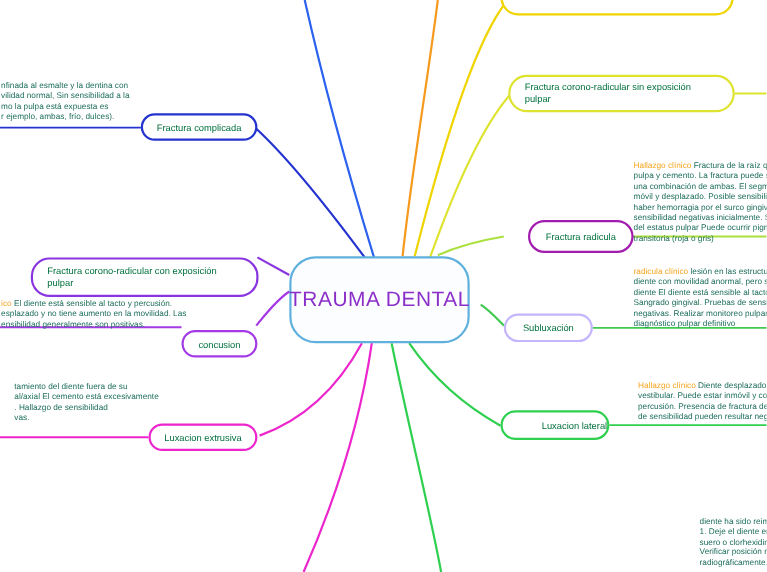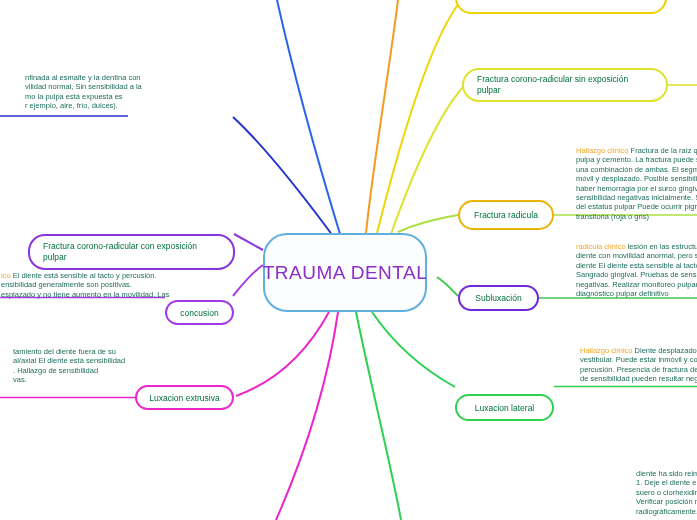--- a/index.html
+++ b/index.html
@@ -62,67 +62,70 @@
     <path d="M 539,298 L 697,298" stroke="#3fc94f" stroke-width="1.6" fill="none"></path>
     <path d="M 554,386.5 L 697,386.5" stroke="#2fcf4f" stroke-width="1.6" fill="none"></path>
   </svg>
 
   <div class="node center-node" style="left:263px; top:233px; width:164px; height:79px; border:2.5px solid #5fb0dd;">
     <span>TRAUMA DENTAL</span>
   </div>
 
   <div class="node" style="left:455px; top:-22px; width:212px; height:36px; border:2px solid #f0d400; border-radius:16px;"></div>
 
+  <div class="node" style="left:128px; top:103px; width:106px; height:25px; border:2px solid #2433cf;">
+    <span>Fractura complicada</span>
+  </div>
 
   <div class="node node-multiline" style="left:28px; top:234px; width:207px; height:36px; border:2px solid #8a36e0;">
       <div class="lbl-line">Fractura corono-radicular con exposición</div>
       <div class="lbl-line">pulpar</div>
     </div>
 
   <div class="node" style="left:165px; top:300px; width:69px; height:25px; border:2px solid #a43ae6;">
     <span>concusion</span>
   </div>
 
   <div class="node" style="left:135px; top:385px; width:99px; height:25px; border:2px solid #ec25cc;">
     <span>Luxacion extrusiva</span>
   </div>
 
   <div class="node node-multiline" style="left:462px; top:68px; width:206px; height:34px; border:2px solid #dde32e;">
       <div class="lbl-line">Fractura corono-radicular sin exposición</div>
       <div class="lbl-line">pulpar</div>
     </div>
 
-  <div class="node" style="left:458px; top:200px; width:96px; height:30px; border:2px solid #eab308; border-radius:15px;">
+  <div class="node" style="left:480px; top:200px; width:96px; height:30px; border:2px solid #a21caf; border-radius:15px;">
     <span>Fractura radicula</span>
   </div>
 
-  <div class="node" style="left:458px; top:285px; width:81px; height:26px; border:2px solid #6d28d9;">
+  <div class="node" style="left:458px; top:285px; width:81px; height:26px; border:2px solid #c4b5fd;">
     <span>Subluxación</span>
   </div>
 
-  <div class="node" style="left:455px; top:394px; width:99px; height:27px; border:2px solid #2fcf4f; border-radius:14px;">
+  <div class="node" style="left:455px; top:373px; width:99px; height:27px; border:2px solid #2fcf4f; border-radius:14px;justify-content:flex-end;">
     <span>Luxacion lateral</span>
   </div>
 
-  <div class="note" style="left:1px; top:73px;padding-left:24px;">
+  <div class="note" style="left:1px; top:73px;">
       <div class="note-line">nfinada al esmalte y la dentina con</div>
       <div class="note-line">vilidad normal, Sin sensibilidad a la</div>
       <div class="note-line">mo la pulpa está expuesta es</div>
-      <div class="note-line">r ejemplo, aire, frío, dulces).</div>
+      <div class="note-line">r ejemplo, ambas, frío, dulces).</div>
     </div>
 
   <div class="note" style="left:1px; top:271px;">
       <div class="note-line"><span class="hl">ico </span>El diente está sensible al tacto y percusión.</div>
+      <div class="note-line">esplazado y no tiene aumento en la movilidad. Las</div>
       <div class="note-line">ensibilidad generalmente son positivas.</div>
-      <div class="note-line">esplazado y no tiene aumento en la movilidad. Las</div>
     </div>
 
   <div class="note" style="left:1px; top:347px;margin-left:12px;">
       <div class="note-line">tamiento del diente fuera de su</div>
-      <div class="note-line">al/axial El diente está sensibilidad</div>
+      <div class="note-line">al/axial El cemento está excesivamente</div>
       <div class="note-line">. Hallazgo de sensibilidad</div>
       <div class="note-line">vas.</div>
     </div>
 
   <div class="note" style="left:576px; top:146px;">
       <div class="note-line"><span class="hl">Hallazgo clínico </span>Fractura de la raíz que i</div>
       <div class="note-line">pulpa y cemento. La fractura puede ser h</div>
       <div class="note-line">una combinación de ambas. El segmento</div>
       <div class="note-line">móvil y desplazado. Posible sensibilidad</div>
       <div class="note-line">haber hemorragia por el surco gingival.</div>

